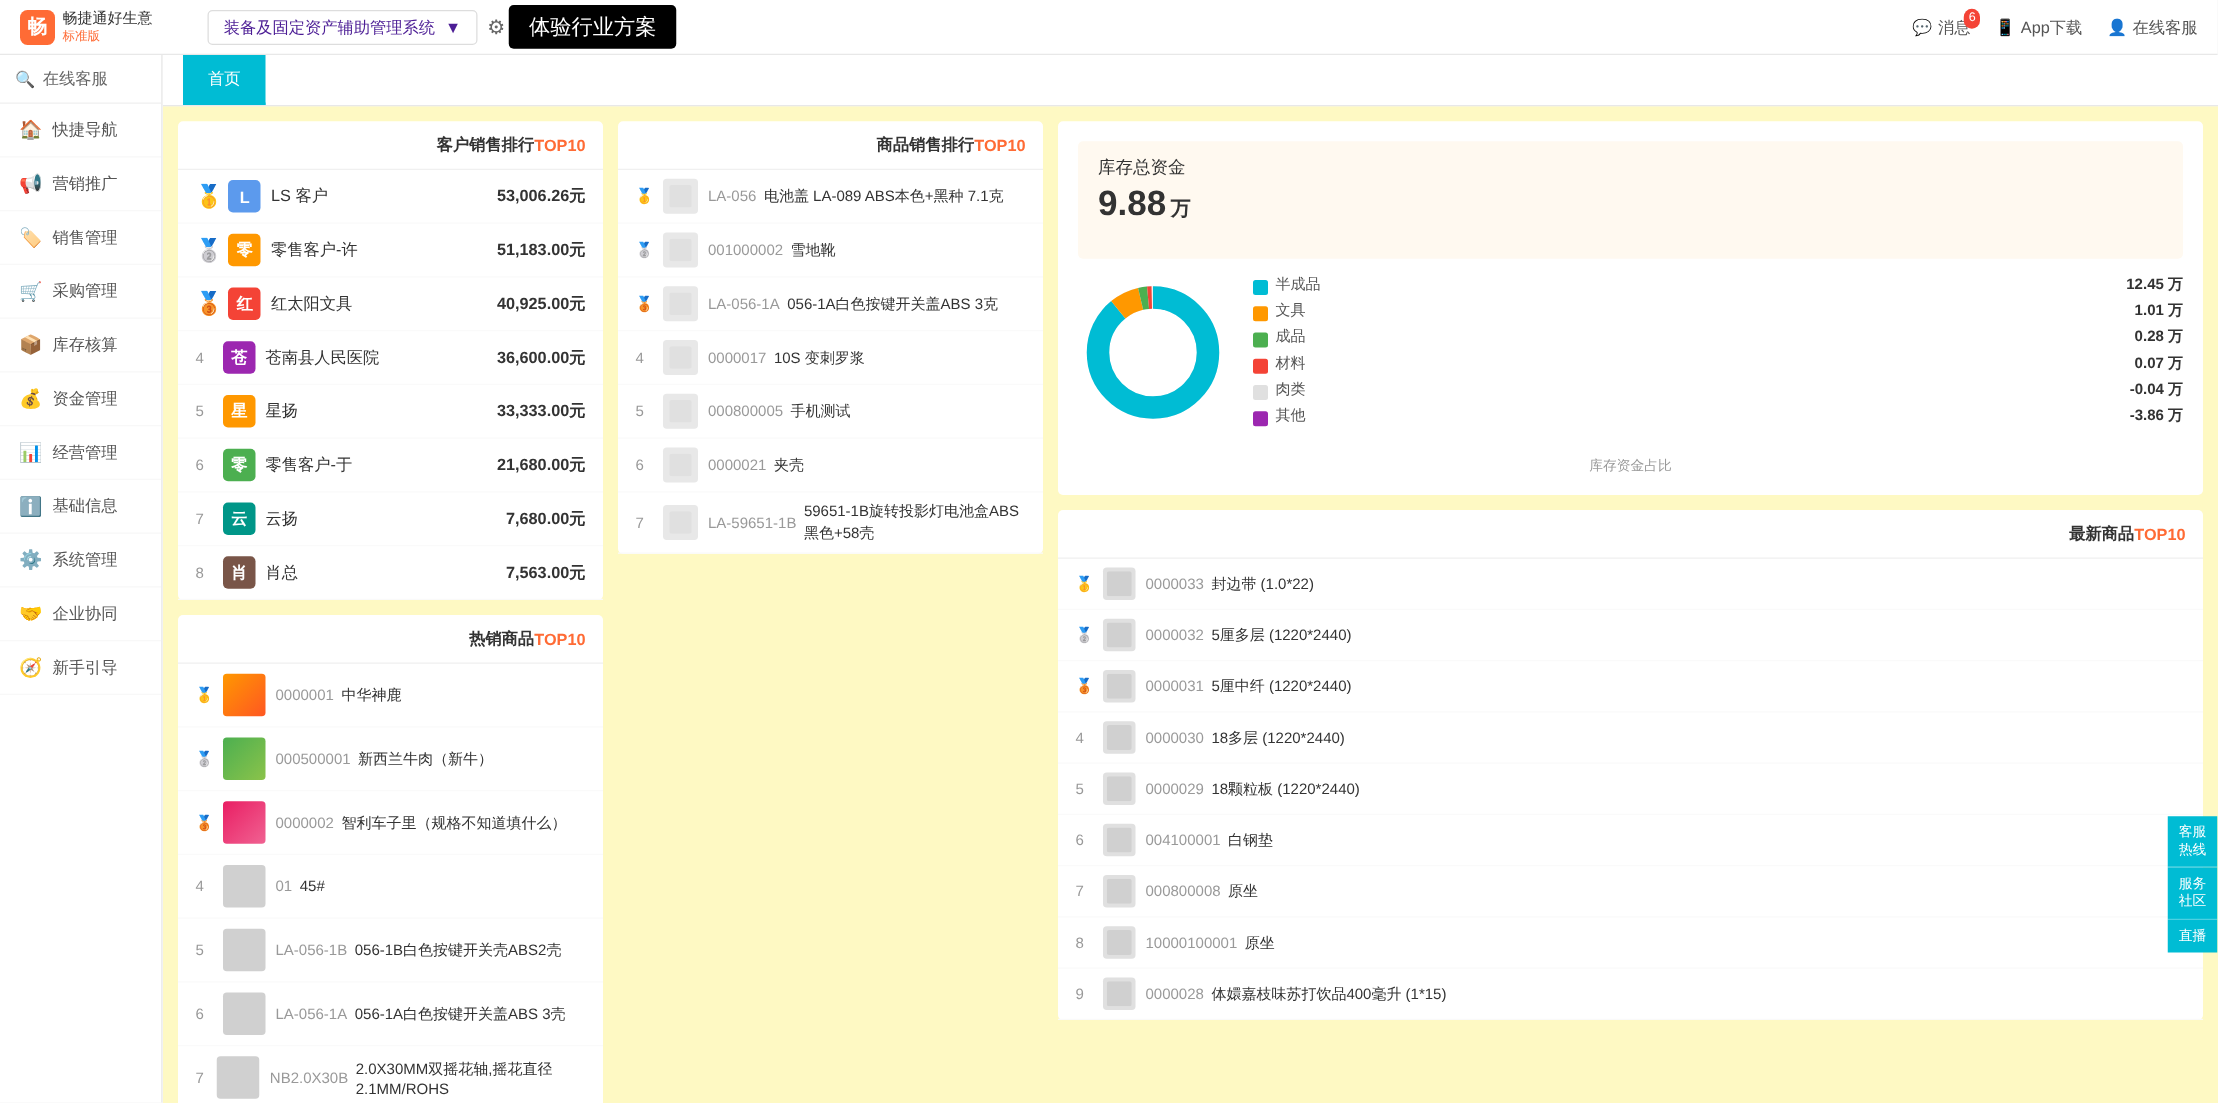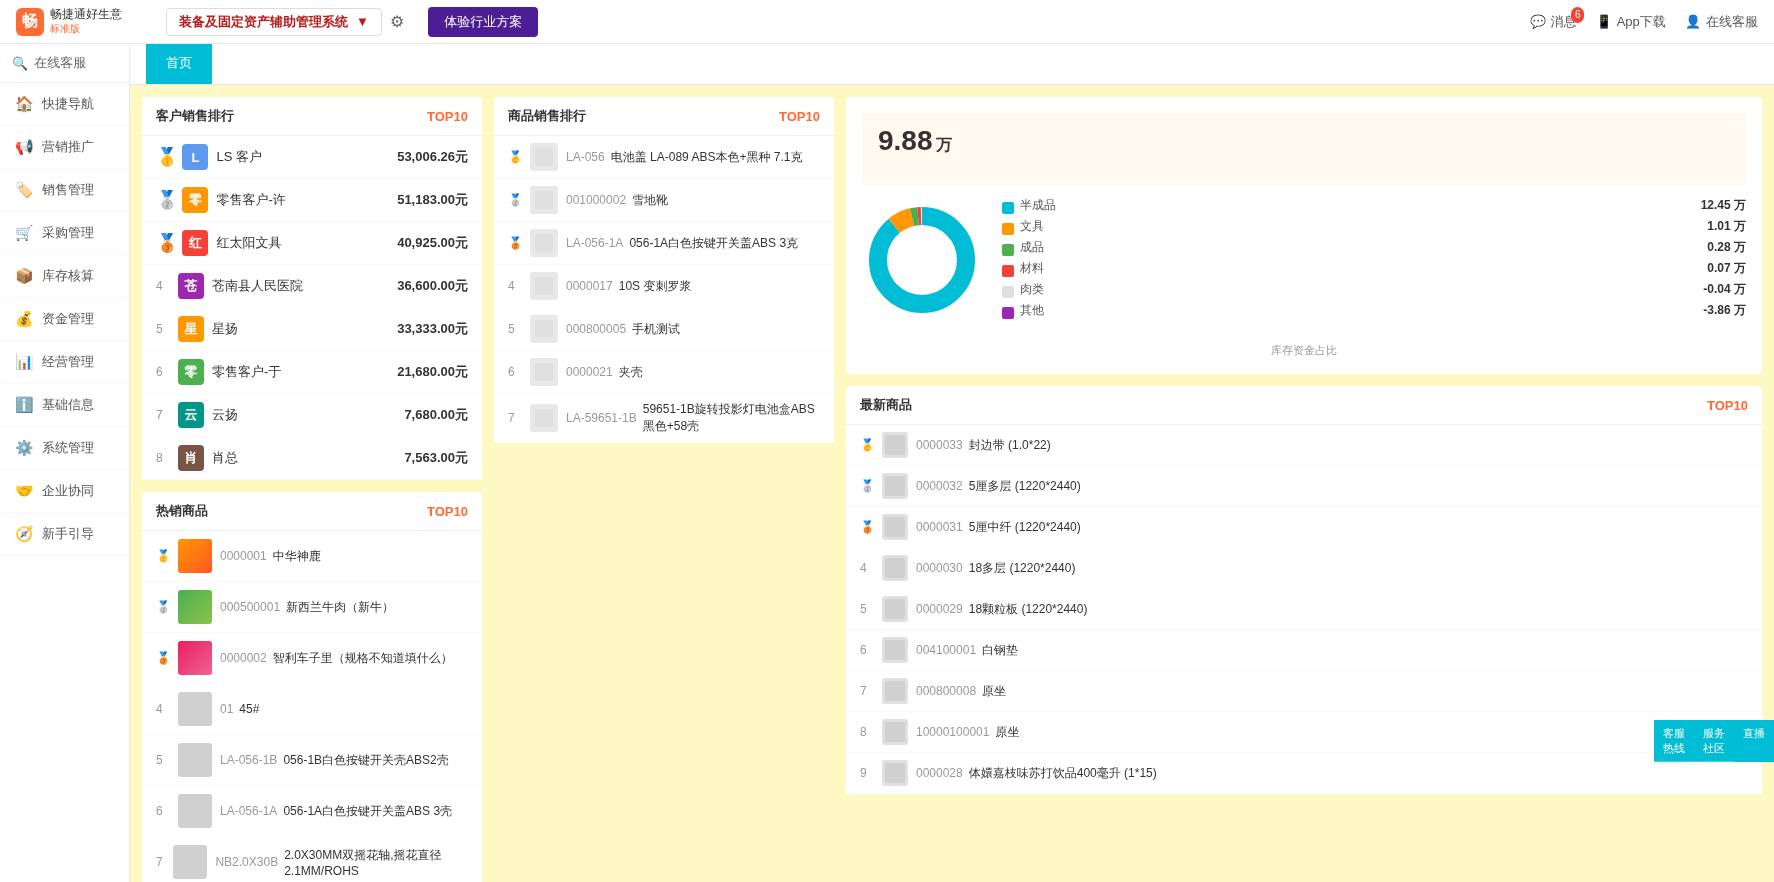--- a/index.html
+++ b/index.html
@@ -14,24 +14,24 @@
     .top-header .logo-area {
       width: 130px; display: flex; align-items: center; gap: 6px;
     }
     .logo-icon { width: 28px; height: 28px; background: #ff6b35; border-radius: 6px; display: flex; align-items: center; justify-content: center; color: white; font-size: 16px; font-weight: bold; }
     .logo-text { font-size: 12px; color: #333; line-height: 1.3; }
     .logo-badge { font-size: 10px; color: #ff6b35; }
     .system-selector {
       display: flex; align-items: center; gap: 8px; margin-left: 20px;
       border: 1px solid #ddd; border-radius: 4px; padding: 4px 12px; cursor: pointer; background: #fff;
     }
-    .system-selector span { font-size: 13px; color: #b91c1c; font-weight: bold; }
+    .system-selector span { font-size: 13px; color: #4c1d95; }
     .btn-trial {
-      margin-left: 24px; background: #4c1d95; color: #fff; border: none;
-      padding: 6px 16px; border-radius: 4px; cursor: pointer; font-size: 13px;
+      margin-left: 3px; background: #000000; color: #fff; border: none;
+      padding: 6px 16px; border-radius: 4px; cursor: pointer; font-size: 17px;
     }
     .header-right { margin-left: auto; display: flex; align-items: center; gap: 20px; }
     .header-right .badge-item { position: relative; display: flex; align-items: center; gap: 4px; cursor: pointer; color: #555; font-size: 13px; }
     .badge-num { position: absolute; top: -6px; right: -8px; background: #f44336; color: white; border-radius: 10px; font-size: 10px; padding: 0 4px; line-height: 16px; }
 
     
     .sidebar {
       position: fixed; top: 44px; left: 0; bottom: 0; width: 130px;
       background: #fff; border-right: 1px solid #e8e8e8; overflow-y: auto;
       z-index: 90;
@@ -62,21 +62,21 @@
 
     
     .panel { background: #fff; border-radius: 4px; }
 
     
     .col-left { flex: 0 0 340px; display: flex; flex-direction: column; gap: 12px; }
     .col-mid { flex: 0 0 340px; display: flex; flex-direction: column; gap: 12px; }
     .col-right { flex: 1; display: flex; flex-direction: column; gap: 12px; }
 
     .panel-header {
-      display: flex; align-items: center; justify-content: space-between;
+      display: flex; align-items: center; justify-content: flex-end;
       padding: 10px 14px; border-bottom: 1px solid #f0f0f0; font-size: 13px; font-weight: bold; color: #333;
     }
 
     
     .rank-table { width: 100%; }
     .rank-row {
       display: flex; align-items: center; padding: 8px 14px; border-bottom: 1px solid #fafafa;
       font-size: 13px;
     }
     .rank-num { width: 22px; color: #999; font-size: 12px; }
@@ -123,21 +123,21 @@
     .hot-row {
       display: flex; align-items: center; padding: 8px 14px; border-bottom: 1px solid #fafafa; font-size: 12px;
     }
     .hot-rank { width: 22px; color: #999; }
     .hot-img { width: 34px; height: 34px; background: #e8e8e8; border-radius: 3px; margin-right: 8px; flex-shrink: 0; display: flex; align-items: center; justify-content: center; overflow: hidden; }
     .hot-code { color: #999; margin-right: 6px; }
     .hot-name { color: #333; }
 
     
     .float-btns {
-      position: fixed; right: 0; bottom: 120px; display: flex; flex-direction: row; z-index: 200;
+      position: fixed; right: 0; bottom: 120px; display: flex; flex-direction: column; z-index: 200;
     }
     .float-btn {
       width: 40px; padding: 6px 4px; background: #00bcd4; color: white; font-size: 11px;
       text-align: center; cursor: pointer; border-bottom: 1px solid rgba(255,255,255,0.3);
       line-height: 1.3;
     }
     .float-btn:last-child { border-bottom: none; }
 
     
     ::-webkit-scrollbar { width: 4px; height: 4px; }
@@ -463,20 +463,21 @@
             <span class="product-name">59651-1B旋转投影灯电池盒ABS黑色+58壳</span>
           </div>
         </div>
       </div>
     </div>
 
     <div class="col-right">
 
       <div class="inventory-panel panel">
         <div style="background: #fff9f0; border-radius: 4px; padding: 12px 16px; margin-bottom: 12px;">
+          <div class="inventory-title">库存总资金</div>
           <div class="inventory-total">
             <span>9.88</span>
             <span class="unit">万</span>
           </div>
         </div>
         <div class="donut-chart-container">
 
           <svg class="donut-svg" width="120" height="120" viewBox="0 0 120 120">
 
             <circle cx="60" cy="60" r="44" fill="none" stroke="#f0f0f0" stroke-width="18"></circle>

